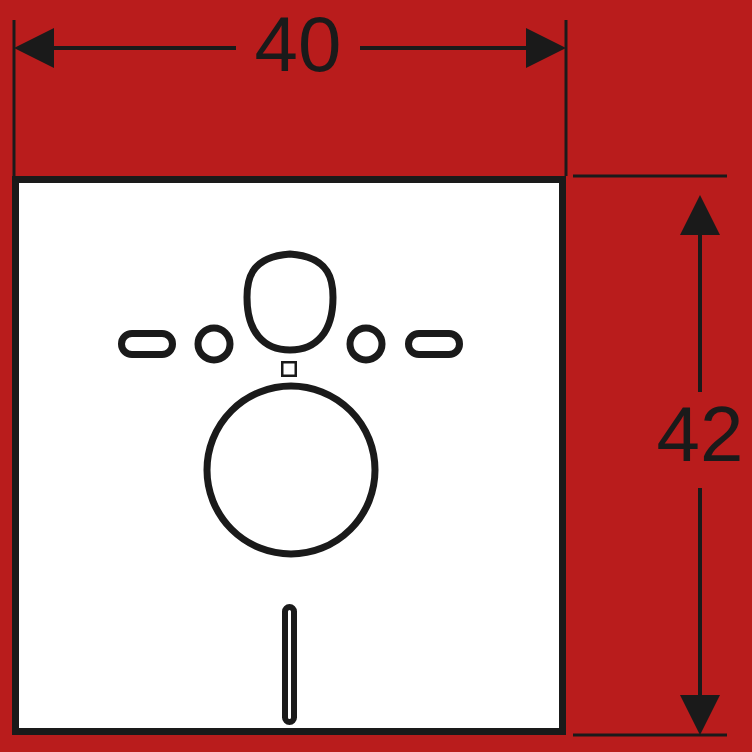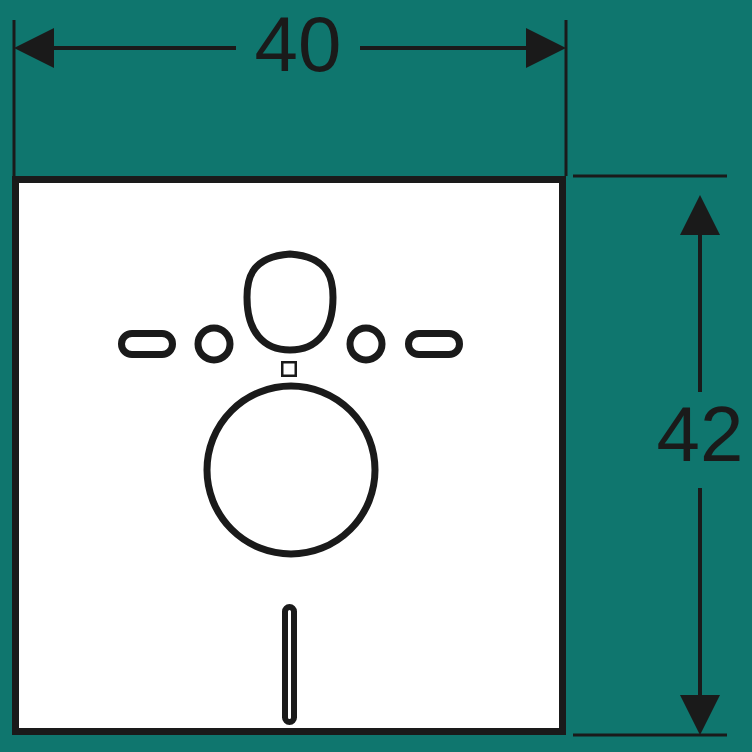--- a/index.html
+++ b/index.html
@@ -8,21 +8,21 @@
     padding: 0;
     background: #ffffff;
   }
   body {
     font-family: "Liberation Sans", sans-serif;
   }
   #stage {
     position: relative;
     width: 752px;
     height: 752px;
-    background: #0f766e;
+    background: #b91c1c;
     overflow: hidden;
   }
   #drawing-svg {
     position: absolute;
     left: 0;
     top: 0;
     width: 752px;
     height: 752px;
     display: block;
   }

